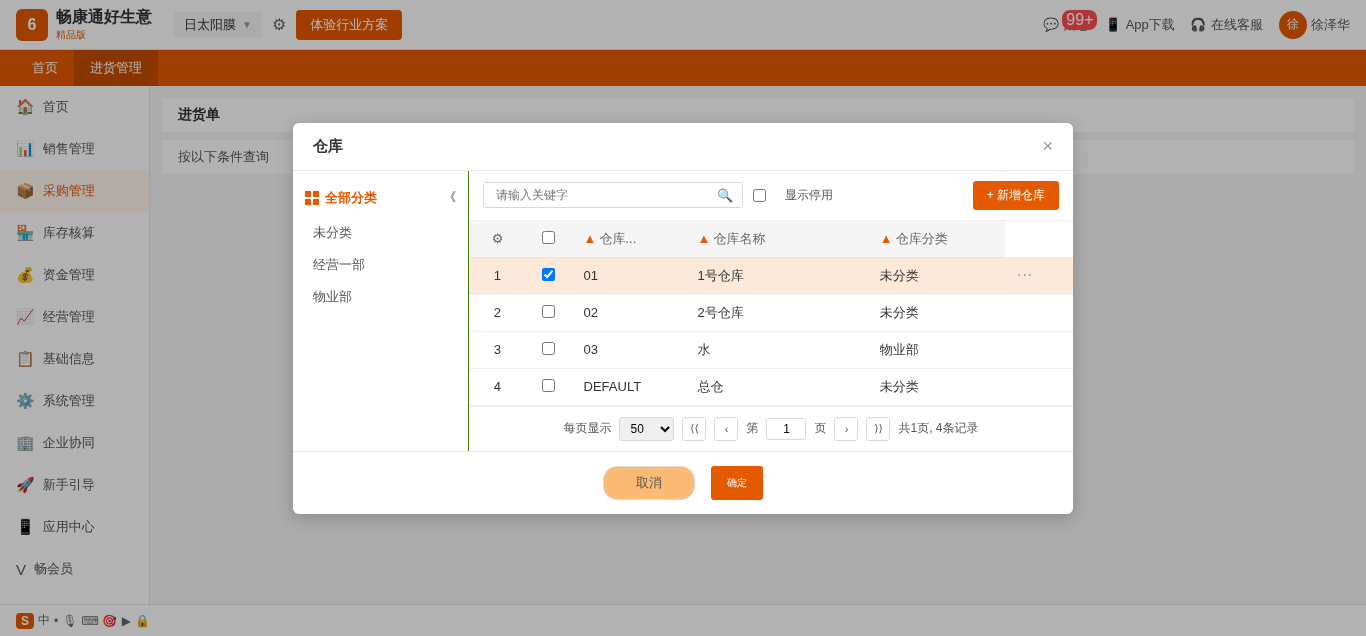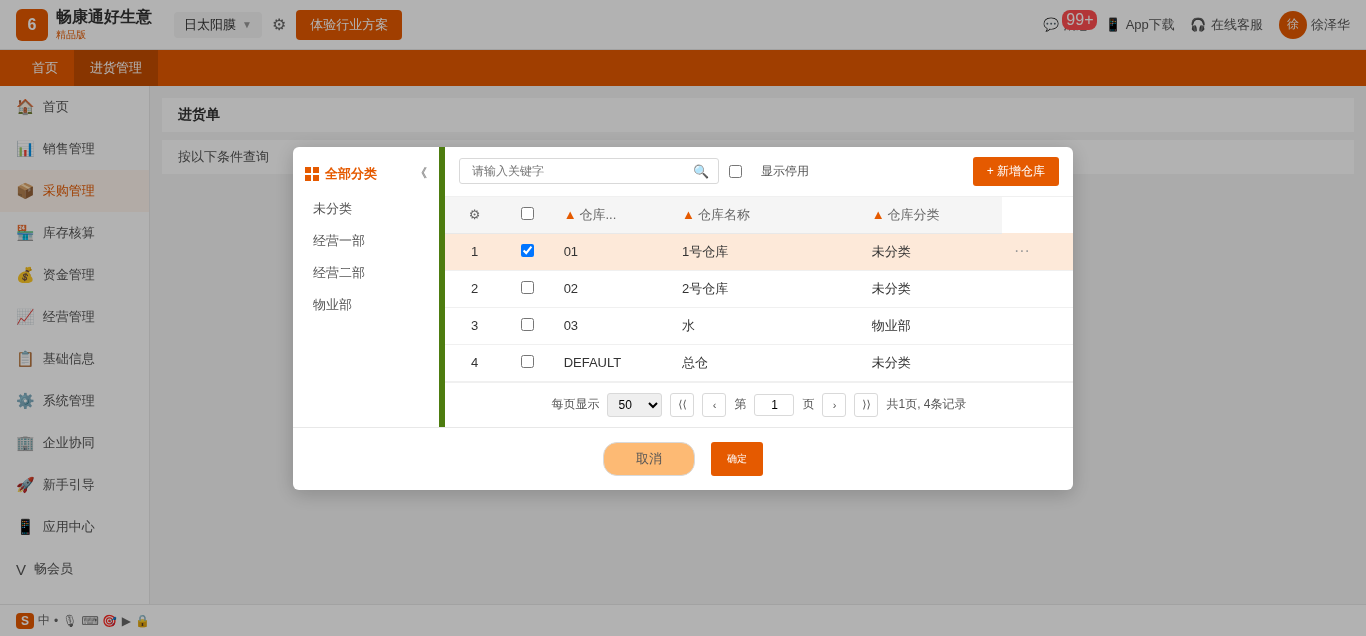--- a/index.html
+++ b/index.html
@@ -122,22 +122,22 @@
       border-bottom: 1px solid #e8e8e8;
     }
     .modal-title { font-size: 15px; font-weight: 600; color: #333; }
     .modal-close { color: #999; font-size: 18px; cursor: pointer; line-height: 1; }
     .modal-body {
       display: flex; flex: 1; overflow: hidden;
     }
 
     
     .category-panel {
-      width: 152px; flex-shrink: 0;
-      border-right: 6px solid #4d7c0f;
+      width: 176px; flex-shrink: 0;
+      border-right: 1px solid #4d7c0f;
       padding: 12px 0;
       overflow-y: auto;
     }
     .category-header {
       display: flex; align-items: center; gap: 6px;
       padding: 6px 12px 10px;
       font-weight: 600; color: #e55a00; font-size: 13px; cursor: pointer;
     }
     .category-collapse { margin-left: auto; color: #999; font-size: 12px; cursor: pointer; }
     .category-item {
@@ -354,39 +354,42 @@
     </div>
     <div class="filter-area">
       <span>按以下条件查询</span>
     </div>
   </div>
 </div>
 
 <div class="modal-backdrop">
   <div class="modal">
 
+    <div class="modal-header">
+      <span class="modal-title">仓库</span>
+      <span class="modal-close">×</span>
+    </div>
 
     <div class="modal-body">
 
       <div class="category-panel">
         <div class="category-header">
           <span style="display:inline-block;width:14px;height:14px;">
             <svg width="14" height="14" viewBox="0 0 14 14">
                 <rect x="0" y="0" width="6" height="6" fill="#e55a00"></rect>
                 <rect x="8" y="0" width="6" height="6" fill="#e55a00"></rect>
                 <rect x="0" y="8" width="6" height="6" fill="#e55a00"></rect>
                 <rect x="8" y="8" width="6" height="6" fill="#e55a00"></rect>
               </svg>
           </span>
           <span>全部分类</span>
           <span class="category-collapse">《</span>
         </div>
         <div class="category-item">未分类</div>
         <div class="category-item">经营一部</div>
-        <div class="category-item">经营二部</div>
         <div class="category-item">物业部</div>
       </div>
 
       <div class="right-panel">
 
         <div class="right-toolbar">
           <div class="search-input-wrap">
             <input type="text" placeholder="请输入关键字" style="">
             <span class="search-icon">🔍</span>
           </div>

